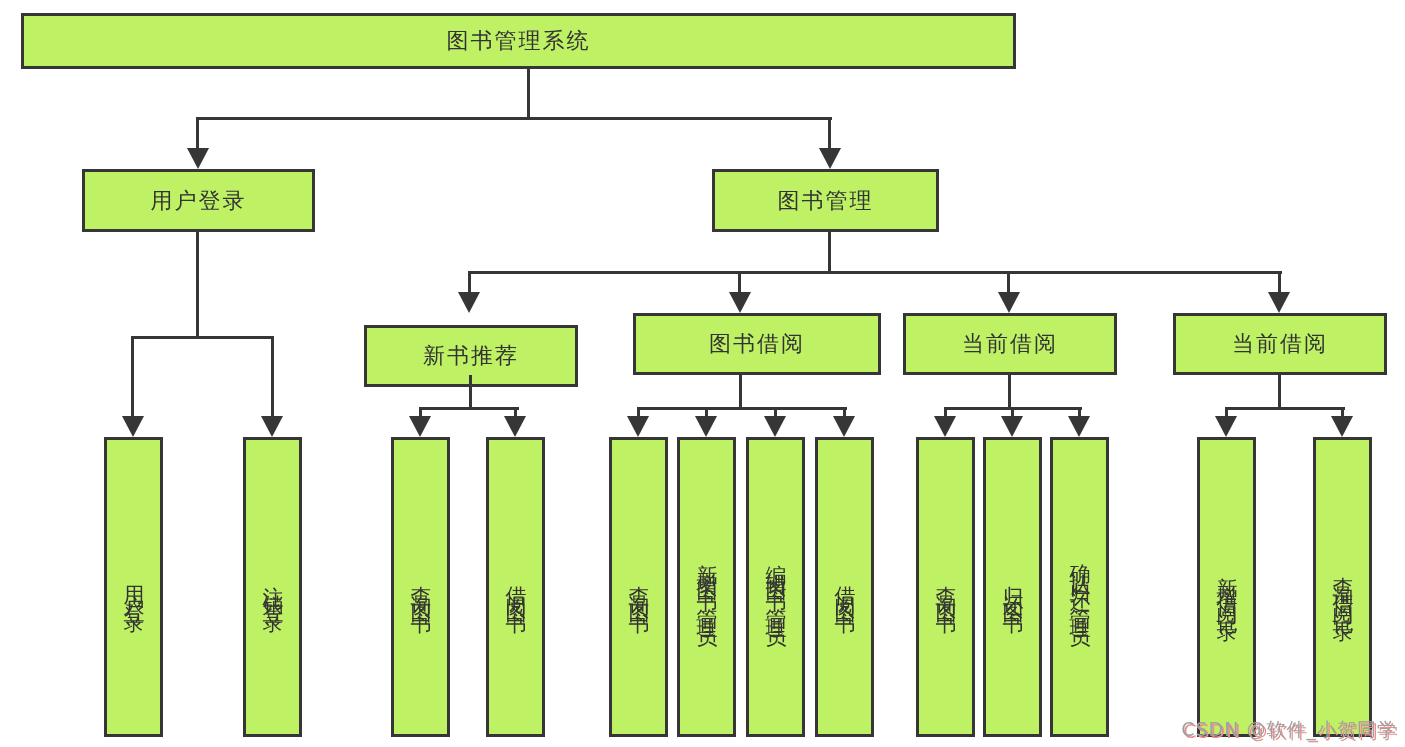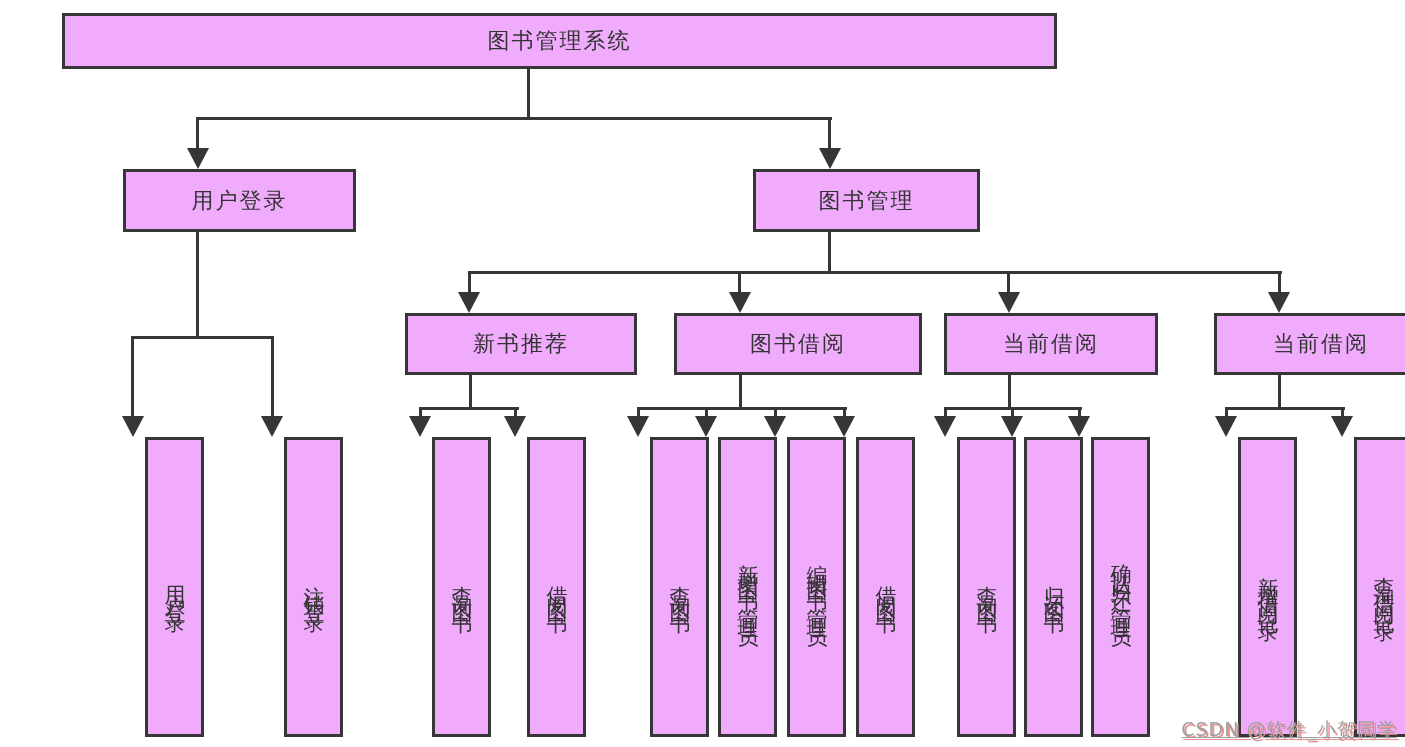--- a/index.html
+++ b/index.html
@@ -1,45 +1,44 @@
 <!DOCTYPE html>
 <html style="--line: #363636; --text: #333333; --background: #ffffff; --watermark-text: #a0a0a0; --watermark-shadow: #ea8f8f;"><head>
 <meta charset="utf-8">
 <style>
   html,body{margin:0;padding:0;background:#fff;}
   .canvas{
     position:relative;width:1405px;height:747px;background:var(--background,#ffffff);
     font-family:"DejaVu Sans","Liberation Sans",sans-serif;overflow:hidden;
   }
   .box{
-    position:absolute;box-sizing:border-box;background:#f0abfc;
+    position:absolute;box-sizing:border-box;background:#bef264;
     border:3px solid var(--line,#363636);
     display:flex;align-items:center;justify-content:center;
-    color:var(--text,#333333);font-size:22px;letter-spacing:2px;white-space:nowrap;margin-left:41px;
+    color:var(--text,#333333);font-size:22px;letter-spacing:2px;white-space:nowrap;
   }
   .vbox{
     writing-mode:vertical-rl;text-orientation:mixed;
     font-size:21px;letter-spacing:9px;line-height:1;white-space:normal;
     padding:4px 0;
   }
   .hline,.vline{position:absolute;background:var(--line,#363636);}
   .hline{height:3px;}
   .vline{width:3px;}
   .arrow{
     position:absolute;width:0;height:0;
     border-left:11px solid transparent;border-right:11px solid transparent;
     border-top:21px solid var(--line,#363636);
   }
   .watermark{
     position:absolute;right:8px;bottom:4px;z-index:5;
     font-size:19px;letter-spacing:1px;
     color:var(--watermark-text,#a0a0a0);
     text-shadow:2px 2px 0 var(--watermark-shadow,#ea8f8f);
     white-space:nowrap;
-    text-decoration:underline;
   }
 </style>
 </head>
 <body>
 
 <div class="canvas">
 
   <div class="box" style="left:21px;top:13px;width:995px;height:56px">图书管理系统</div>
 
   <div class="vline" style="left:527px;top:69px;height:50px"></div>
@@ -63,21 +62,21 @@
   <div class="hline" style="left:468px;top:271px;width:814px"></div>
   <div class="vline" style="left:468px;top:271px;height:24px"></div>
   <div class="arrow" style="left:458px;top:292px"></div>
   <div class="vline" style="left:738px;top:271px;height:24px"></div>
   <div class="arrow" style="left:729px;top:292px"></div>
   <div class="vline" style="left:1007px;top:271px;height:24px"></div>
   <div class="arrow" style="left:998px;top:292px"></div>
   <div class="vline" style="left:1278px;top:271px;height:24px"></div>
   <div class="arrow" style="left:1268px;top:292px"></div>
 
-  <div class="box" style="left:364px;top:313px;width:232px;height:62px">新书推荐</div>
+  <div class="box" style="left:364px;top:325px;width:214px;height:62px">新书推荐</div>
   <div class="box" style="left:633px;top:313px;width:248px;height:62px">图书借阅</div>
   <div class="box" style="left:903px;top:313px;width:214px;height:62px">当前借阅</div>
   <div class="box" style="left:1173px;top:313px;width:214px;height:62px">当前借阅</div>
 
   <div class="vline" style="left:469px;top:375px;height:35px"></div>
   <div class="hline" style="left:419px;top:407px;width:100px"></div>
   <div class="vline" style="left:419px;top:407px;height:13px"></div>
   <div class="arrow" style="left:409px;top:416px"></div>
   <div class="vline" style="left:514px;top:407px;height:13px"></div>
   <div class="arrow" style="left:504px;top:416px"></div>

